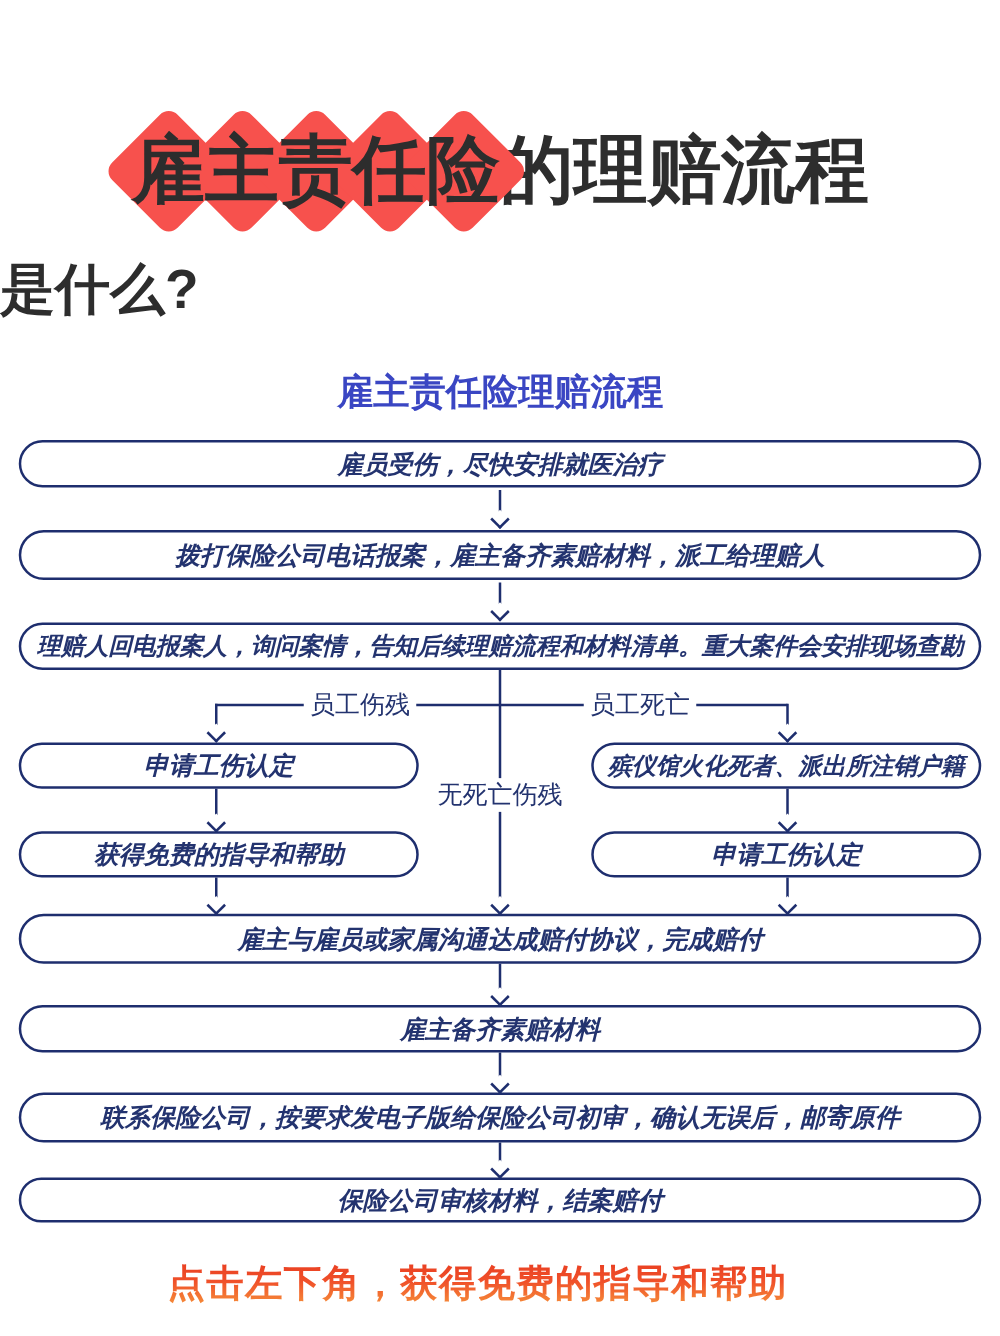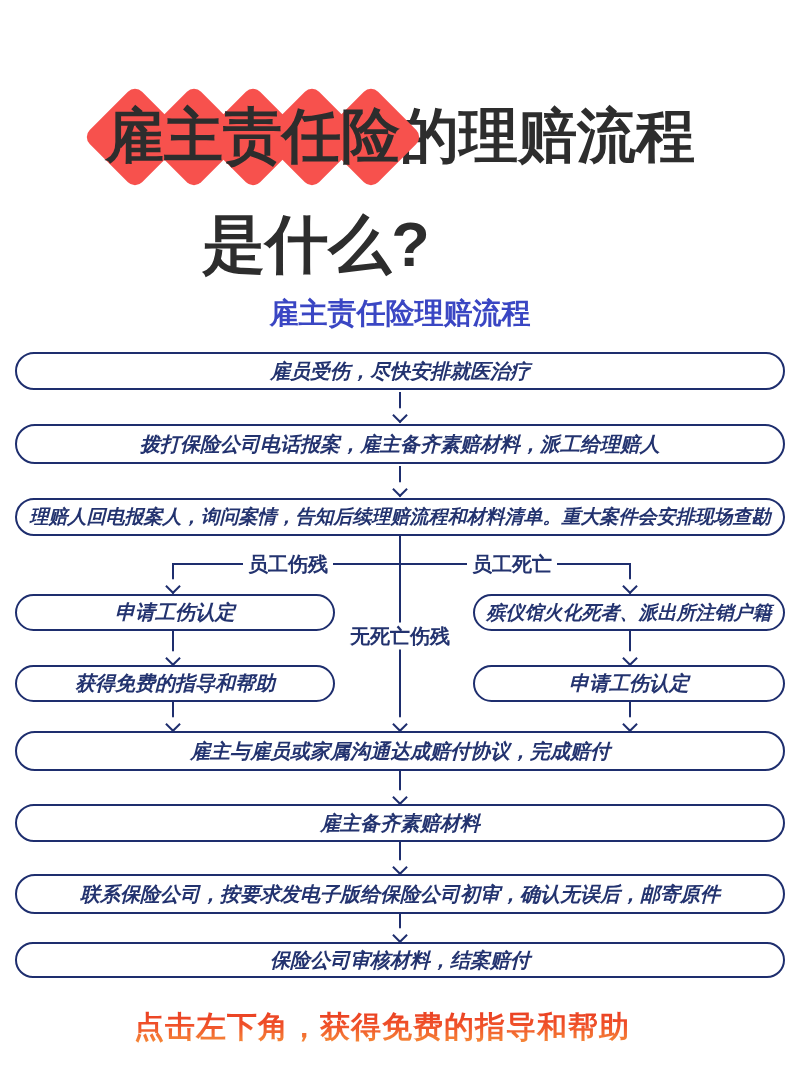--- a/index.html
+++ b/index.html
@@ -34,21 +34,21 @@
     transform:translate(-50%,-50%) rotate(45deg);
   }
   .hl .dmd:nth-child(1){left:29.5px;}
   .hl .dmd:nth-child(2){left:88.5px;}
   .hl .dmd:nth-child(3){left:147.5px;}
   .hl .dmd:nth-child(4){left:206.5px;}
   .hl .dmd:nth-child(5){left:265.5px;}
   .hl .hl-text{position:relative;z-index:1;}
   .title-line2{
     position:absolute;top:190px;left:0;width:632px;
-    text-align:center;font-size:63px;font-weight:800;color:var(--ink);
+    text-align:left;font-size:44px;font-weight:800;color:var(--ink);
   }
 
   
   .subtitle{
     position:absolute;top:282px;left:0;width:800px;
     text-align:center;font-size:29px;font-weight:800;color:var(--blue);
   }
 
   
   .fbox{
@@ -97,21 +97,21 @@
   .mgL{left:172px;top:690px;height:27px;}
   .mgR{left:629px;top:690px;height:27px;}
   .a4{left:399px;top:759px;height:31px;}
   .a5{left:399px;top:830px;height:30px;}
   .a6{left:399px;top:902px;height:26px;}
 
   
   .branch-label{
     position:absolute;transform:translate(-50%,-50%);
     background:#fff;padding:0 5px;
-    color:var(--navy-text);font-size:20px;font-weight:700;
+    color:var(--navy-text);font-size:20px;font-weight:400;
     white-space:nowrap;z-index:2;
   }
   .lblL{left:288px;top:552px;}
   .lblR{left:512px;top:552px;}
   .lblM{left:400px;top:624px;}
 
   
   .cta{
     position:absolute;top:995px;left:0;width:764px;
     text-align:center;font-size:30px;font-weight:800;

